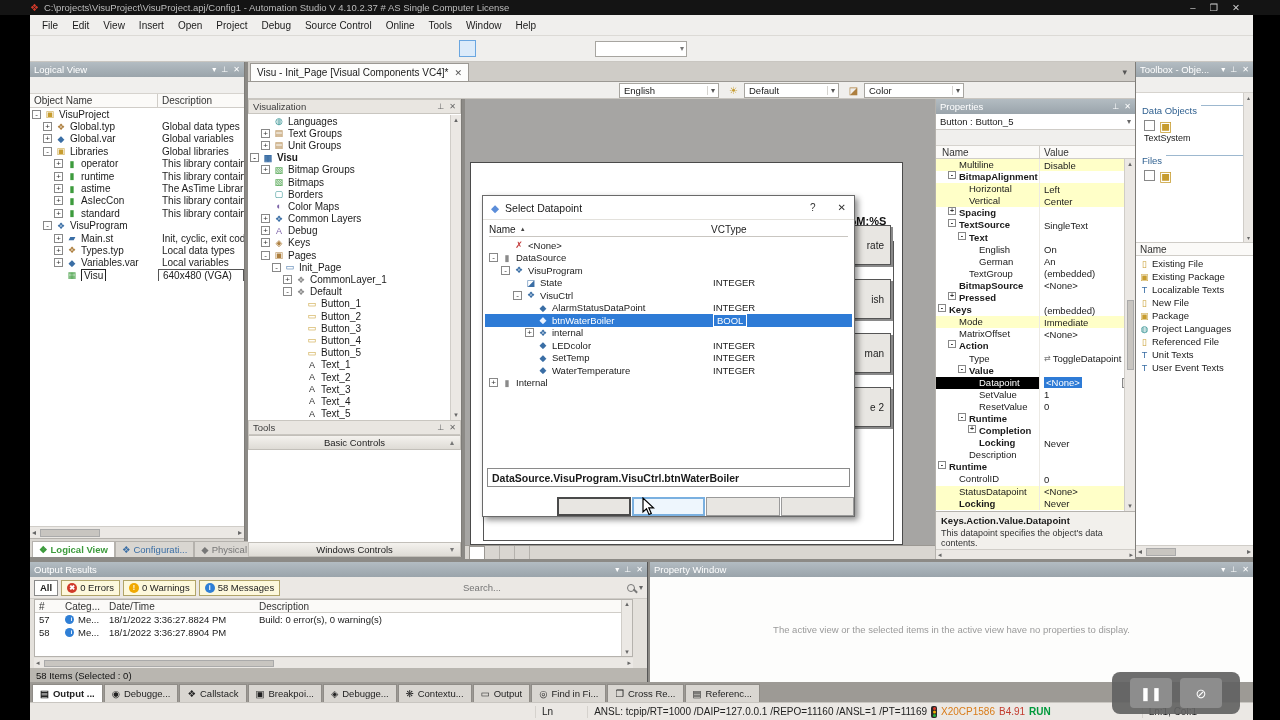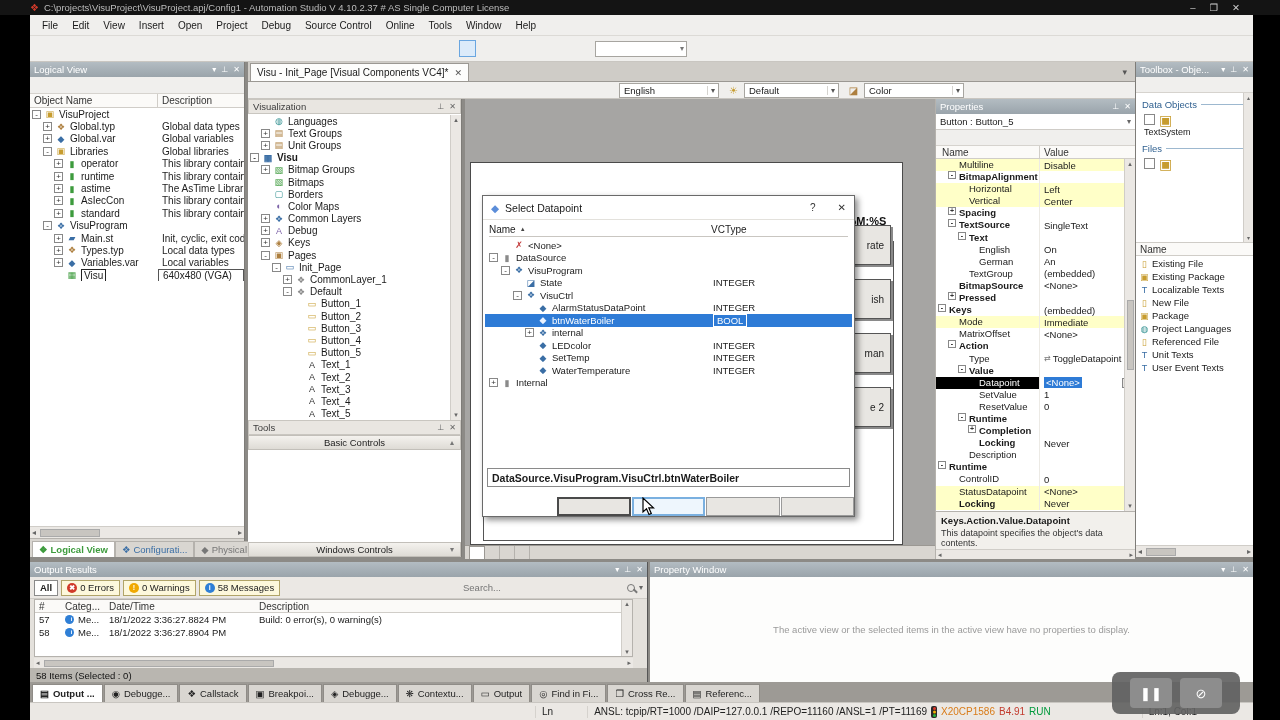--- a/index.html
+++ b/index.html
@@ -117,21 +117,21 @@
 #propvscroll .thumbv{width:7px;height:70px;background:#c8c5c0;border:1px solid #aaa}
 #propdesc{height:38px;background:#f2f0ec;border-top:1px solid #b5b2ad;padding:3px 5px}
 #propdesc .dt{font-weight:bold;font-size:9.5px}
 #propdesc .dx{font-size:9px;color:#333;margin-top:2px}
 #prophs{height:10px;background:#ebe8e4;border-top:1px solid #d0cdc8;display:flex;align-items:center;justify-content:space-between;padding:0 2px;font-size:7px;color:#666}
 
 #toolbox{left:1105px;top:47px;width:118px;height:495px;background:#fff;display:flex;flex-direction:column;border-left:1px solid #7e7c78}
 #tbxbar{height:16px;background:#f0efed;border-bottom:1px solid #d6d3ce;display:flex;align-items:center;padding-left:3px}
 #tbxbar .tbico{width:14px;height:14px;font-size:9px}
 #tbxcontent{height:150px;position:relative;border-bottom:1px solid #cfccc7;overflow:hidden}
-.tbxgrp{color:#2e5f8f;font-size:9.5px;display:flex;align-items:center;gap:4px;margin:6px 4px 2px 6px}
+.tbxgrp{color:#2e5f8f;font-size:9.5px;display:flex;align-items:flex-start;gap:4px;margin:12px 4px 2px 6px}
 .tbxgrp:after{content:"";flex:1;height:1px;background:#9db8cf}
 .tbxitem{display:flex;align-items:flex-start;gap:4px;margin:4px 0 0 8px}
 .tbxitem .cb{width:11px;height:11px;border:1px solid #888;background:#fff}
 .tbxitem .fold{color:#c79c2e;font-size:14px;line-height:12px}
 .tbxlabel{font-size:9px;margin:1px 0 0 8px;color:#222}
 #tbxvscroll{position:absolute;right:0;top:0;bottom:0;width:10px;background:#ebe8e4;border-left:1px solid #d0cdc8;display:flex;flex-direction:column;align-items:center;justify-content:space-between;font-size:6px;color:#666;padding:1px 0}
 #tbxname{height:13px;border-bottom:1px solid #d0cdc8;background:#fbfaf8;padding-left:4px;line-height:13px;color:#333}
 #tbxlist{flex:1;overflow:hidden;padding-top:1px}
 .xrow{height:13px;display:flex;align-items:center;font-size:9.5px;padding-left:3px;white-space:nowrap;overflow:hidden}
 .xrow .ticon{flex:0 0 11px;font-size:9px;margin-right:2px}
@@ -1249,21 +1249,21 @@
       </div>
 
     <div id="statusbar" class="abs">
       <span style="width:505px"></span>
       <span class="cell">Ln</span>
       <span class="cell" style="margin-left:28px">
         <span>ANSL: tcpip/RT=1000 /DAIP=127.0.0.1 /REPO=11160 /ANSL=1 /PT=11169</span>
         <span class="tl"></span>
         <span style="color:#d97b18">X20CP1586</span>
         <span style="color:#c23b2e">B4.91</span>
-        <span style="color:#00993c;font-weight:normal">RUN</span>
+        <span style="color:#00993c;font-weight:bold">RUN</span>
       </span>
       <span class="cell" style="margin-left:auto;margin-right:50px">Ln:1, Col:1</span>
     </div>
 
     <div id="dialog" class="abs">
       <div id="dlgtitle">
         <span class="dico">◆</span>
         <span>Select Datapoint</span>
         <span class="dbtns">
           <span>?</span>

